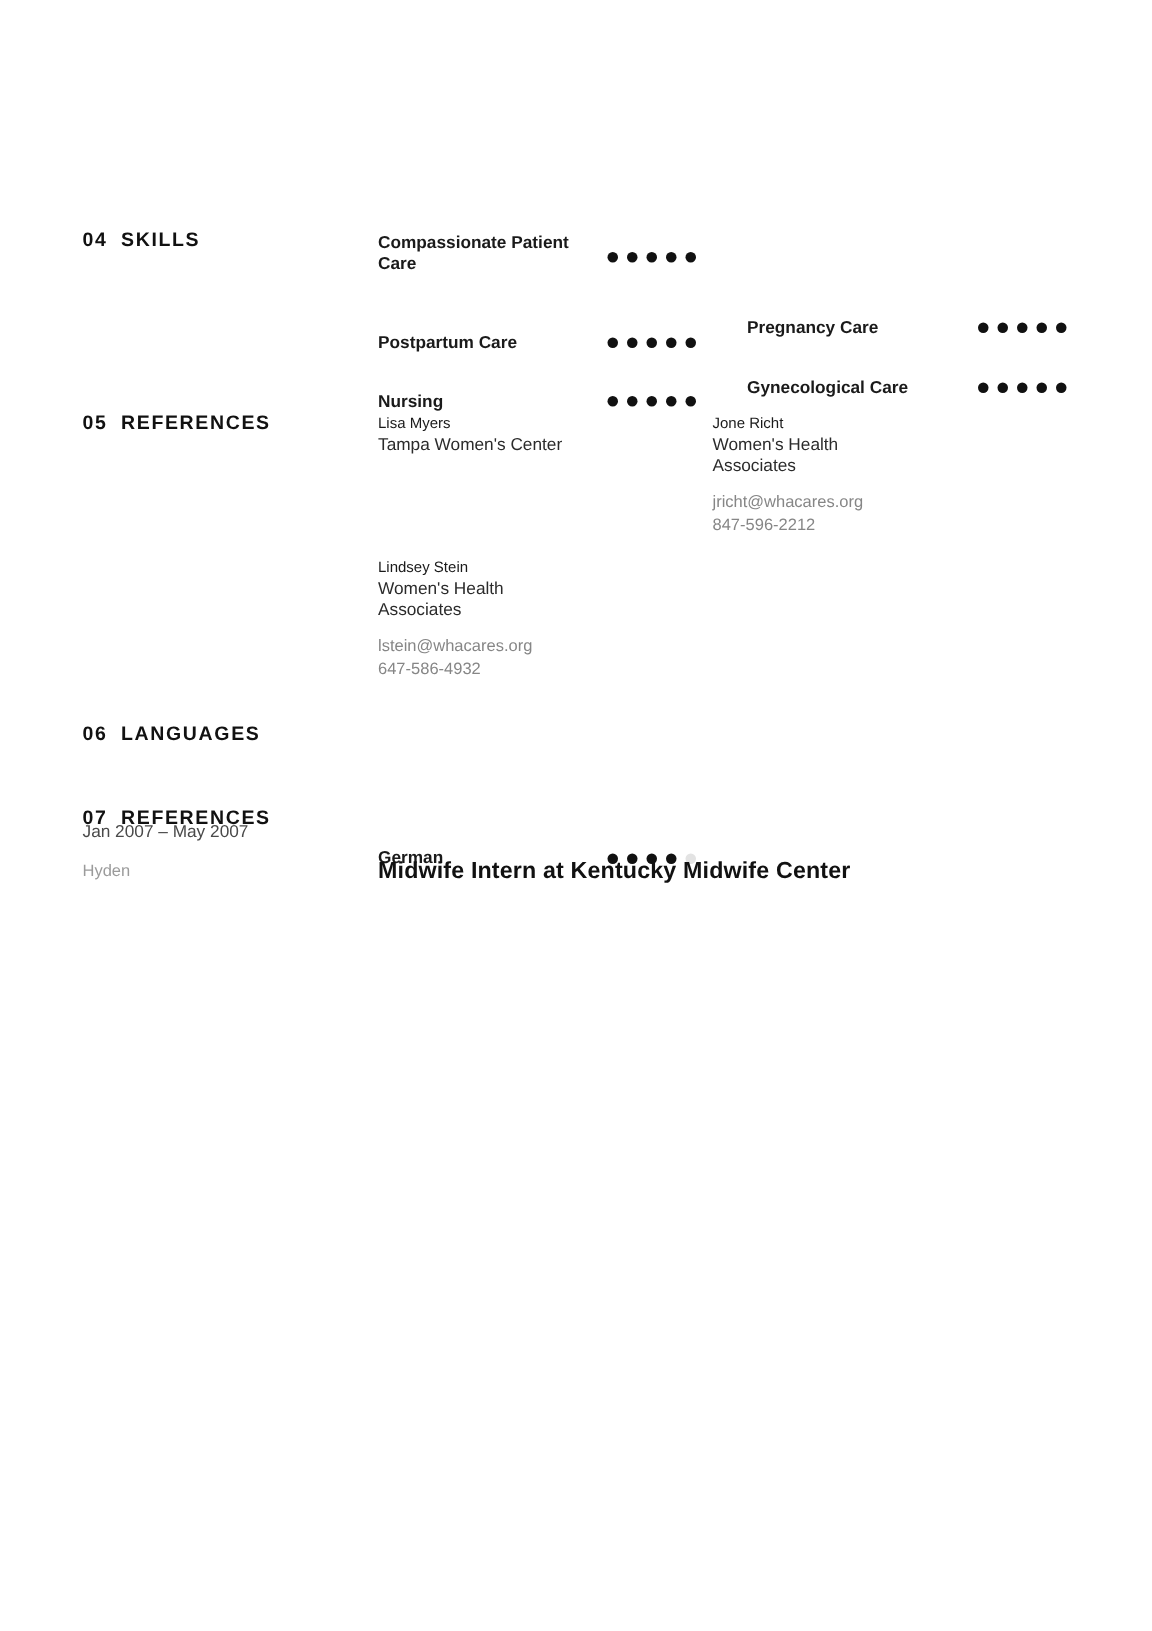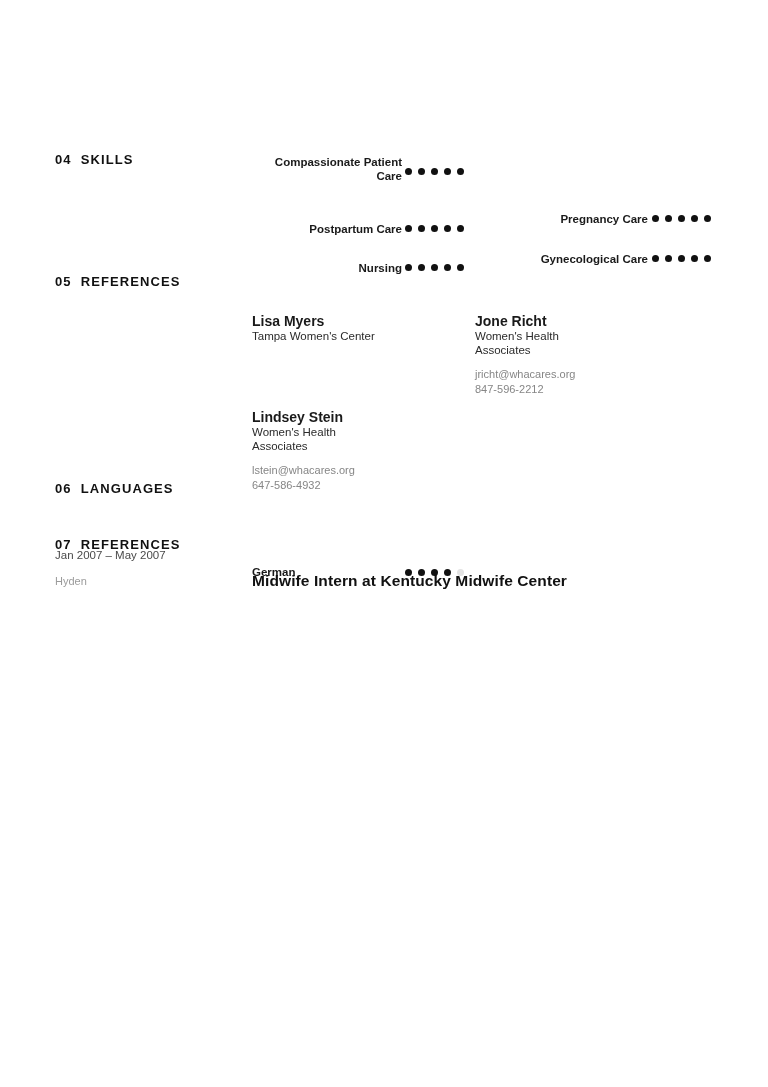--- a/index.html
+++ b/index.html
@@ -57,38 +57,36 @@
   .section-heading .num { margin-right: 9px; }
 
   
   .skill-row { position: relative; }
   .skill-label {
     font-size: 11.5px;
     font-weight: bold;
     color: #1a1a1a;
     line-height: 14px;
     width: 150px;
-    text-align: right;
   }
   .dots { position: absolute; display: flex; gap: 6px; }
   .dot {
     width: 7px; height: 7px;
     border-radius: 50%;
     background: #111111;
     display: block;
   }
   .dot.off { background: #e3e3e3; }
 
   
   .ref-name {
-    font-size: 14px;
-    font-weight: bold;
+    font-size: 10px;
+    font-weight: normal;
     color: #1a1a1a;
     line-height: 15px;
-    margin-top: 39px;
   }
   .ref-org {
     font-size: 11.5px;
     color: #2b2b2b;
     line-height: 14px;
   }
   .ref-contact {
     font-size: 11px;
     color: #868686;
     line-height: 15px;

